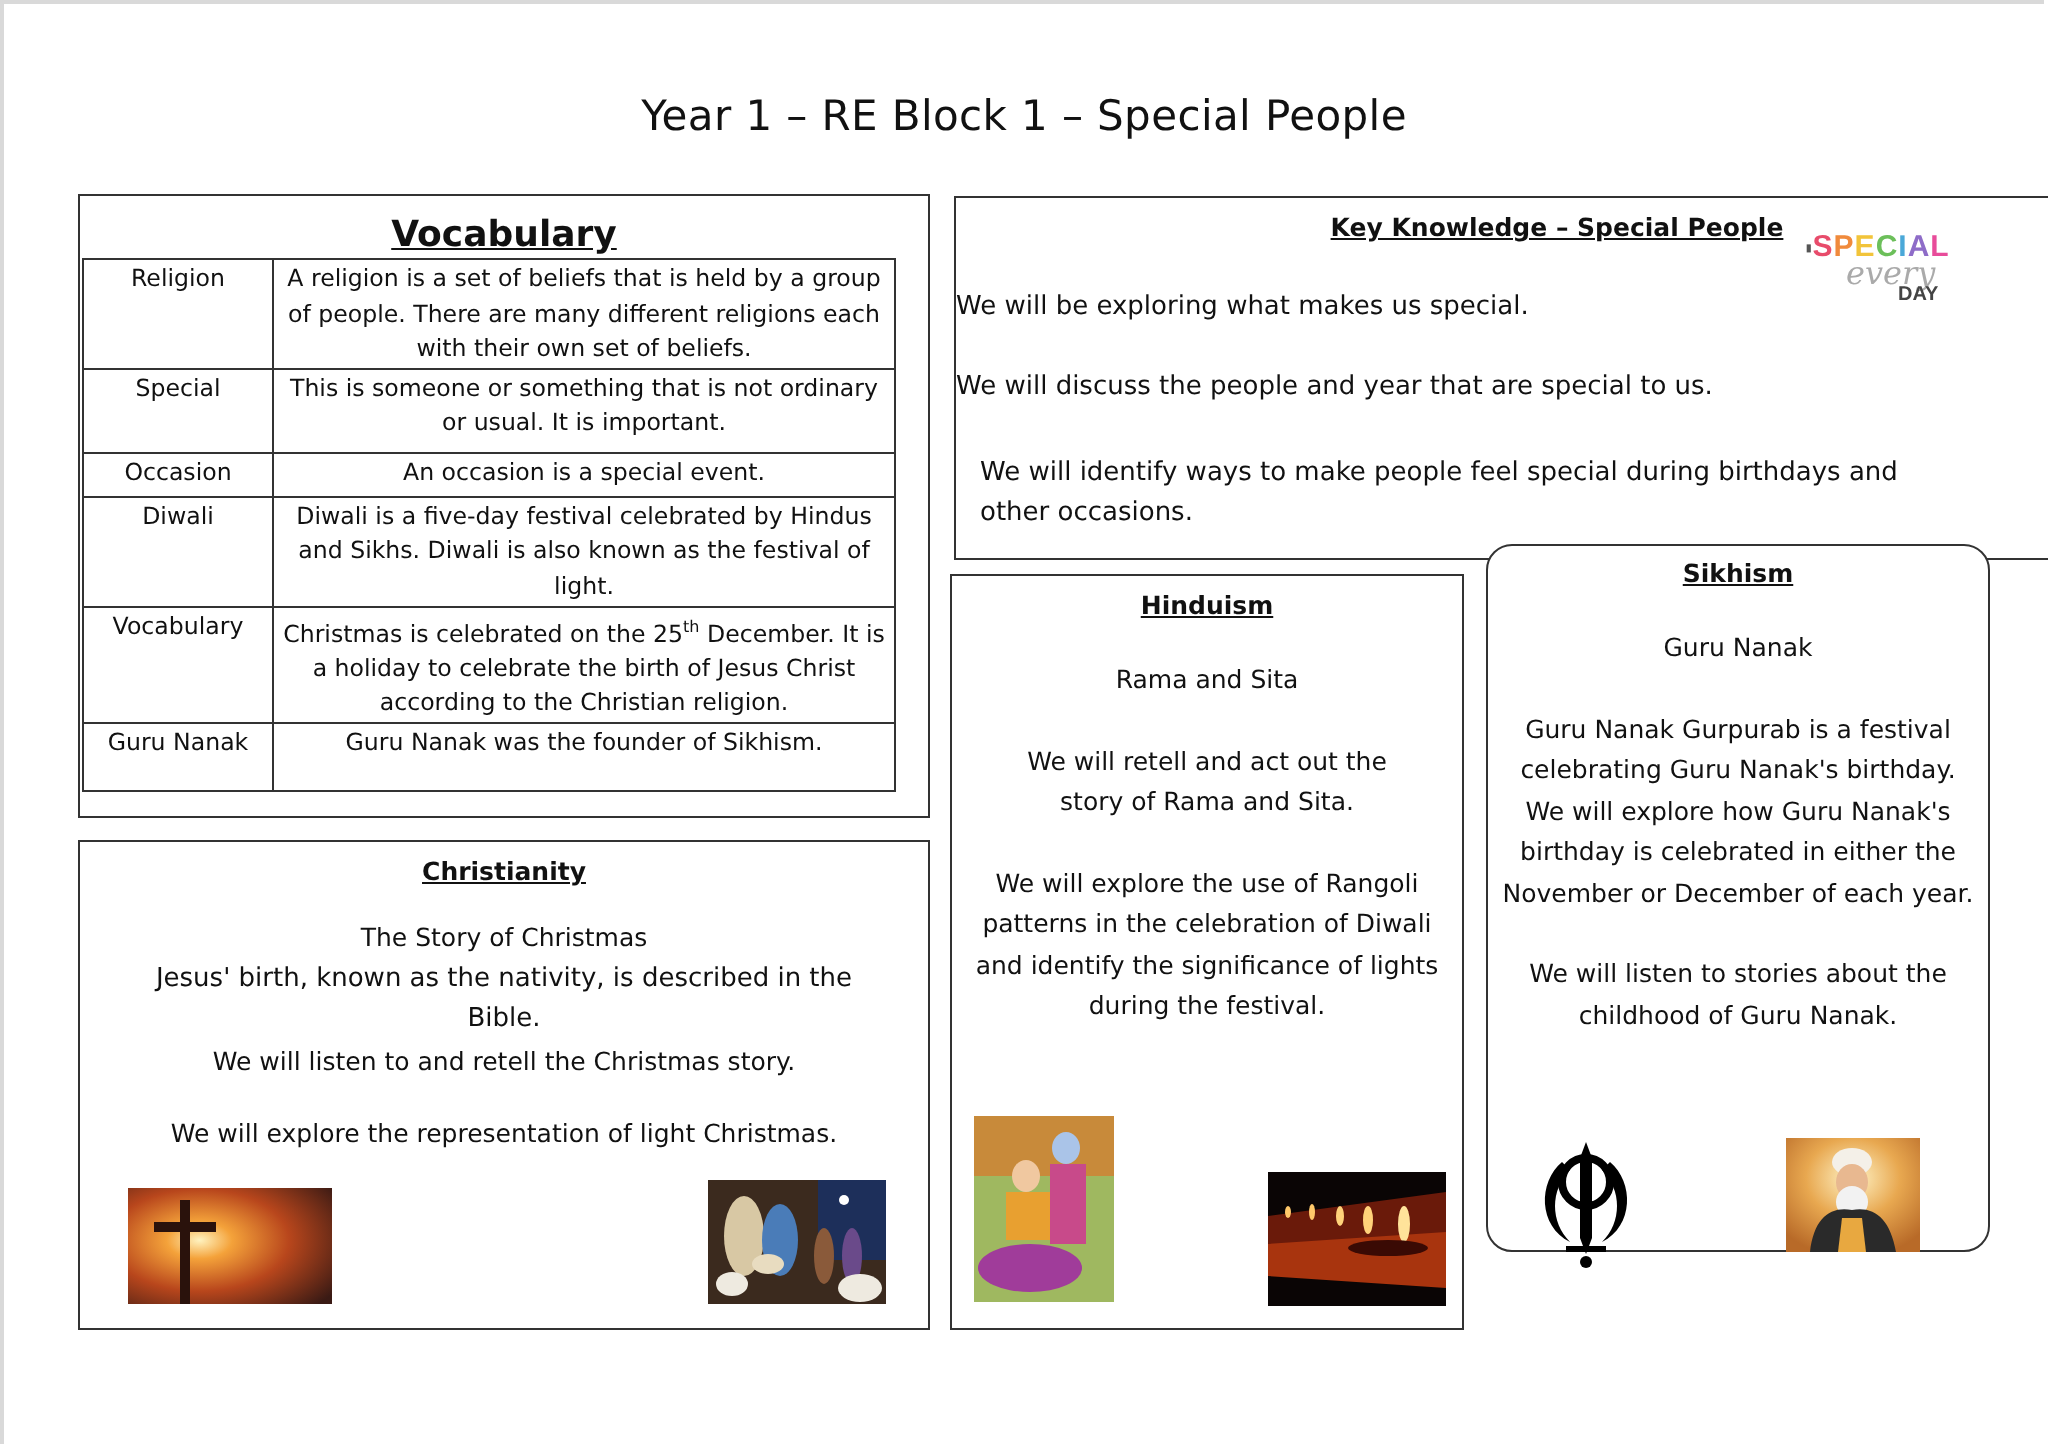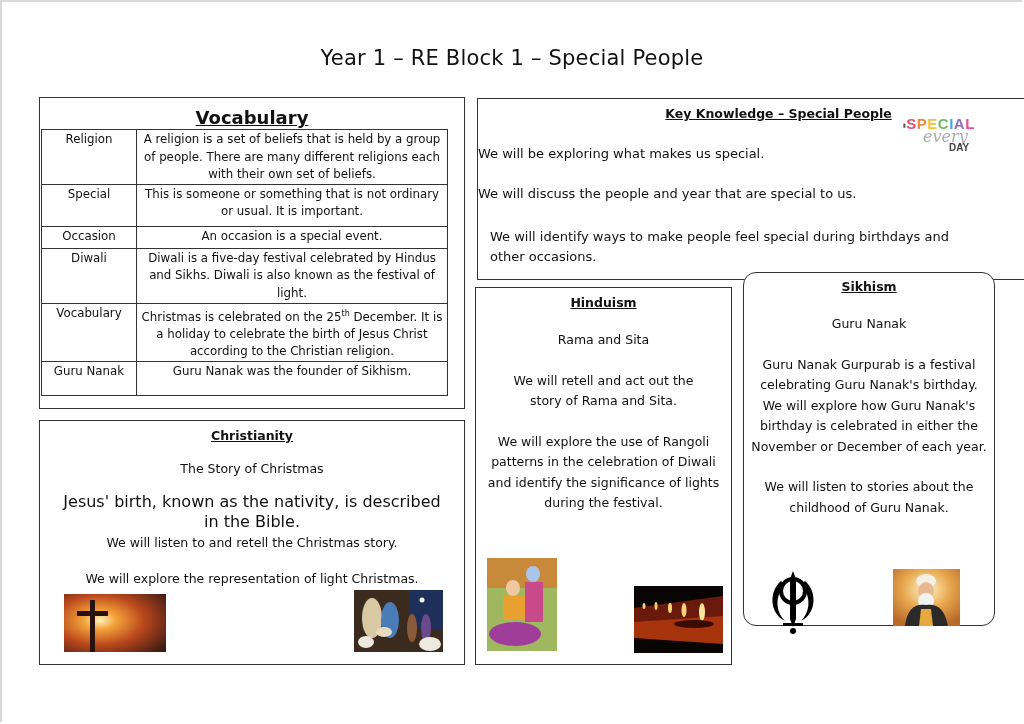--- a/index.html
+++ b/index.html
@@ -126,21 +126,21 @@
       <span style="color:#555;font-size:5px;vertical-align:middle">▮</span><span style="color:#e84c6b">S</span><span style="color:#f08a3c">P</span><span style="color:#f2c43a">E</span><span style="color:#6cbf5a">C</span><span style="color:#4aa8d8">I</span><span style="color:#8e6cc8">A</span><span style="color:#e84c9a">L</span>
     </div>
     <div class="every">every</div>
     <div class="day">DAY</div>
   </div>
 </div>
 
 <div class="box" id="christianity">
   <div class="box-heading">Christianity</div>
   <div class="center-text italic" style="margin-top:16px">The Story of Christmas</div>
-  <div class="center-text" style="margin-top:12px; padding:0 20px; font-size:16px">Jesus' birth, known as the nativity, is described in the Bible.</div>
+  <div class="center-text" style="padding:0 20px; font-size:13px">Jesus' birth, known as the nativity, is described in the Bible.</div>
   <div class="center-text">We will listen to and retell the Christmas story.</div>
   <div class="center-text" style="margin-top:16px">We will explore the representation of light Christmas.</div>
 
   <div class="pic" style="left:24px; top:173px; width:102px; height:58px;">
     <svg width="102" height="58" viewBox="0 0 102 58">
       <defs>
         <radialGradient id="sun" cx="0.35" cy="0.45" r="0.8">
           <stop offset="0" stop-color="#fff3c0"></stop>
           <stop offset="0.2" stop-color="#f4a23a"></stop>
           <stop offset="0.55" stop-color="#b8461c"></stop>

